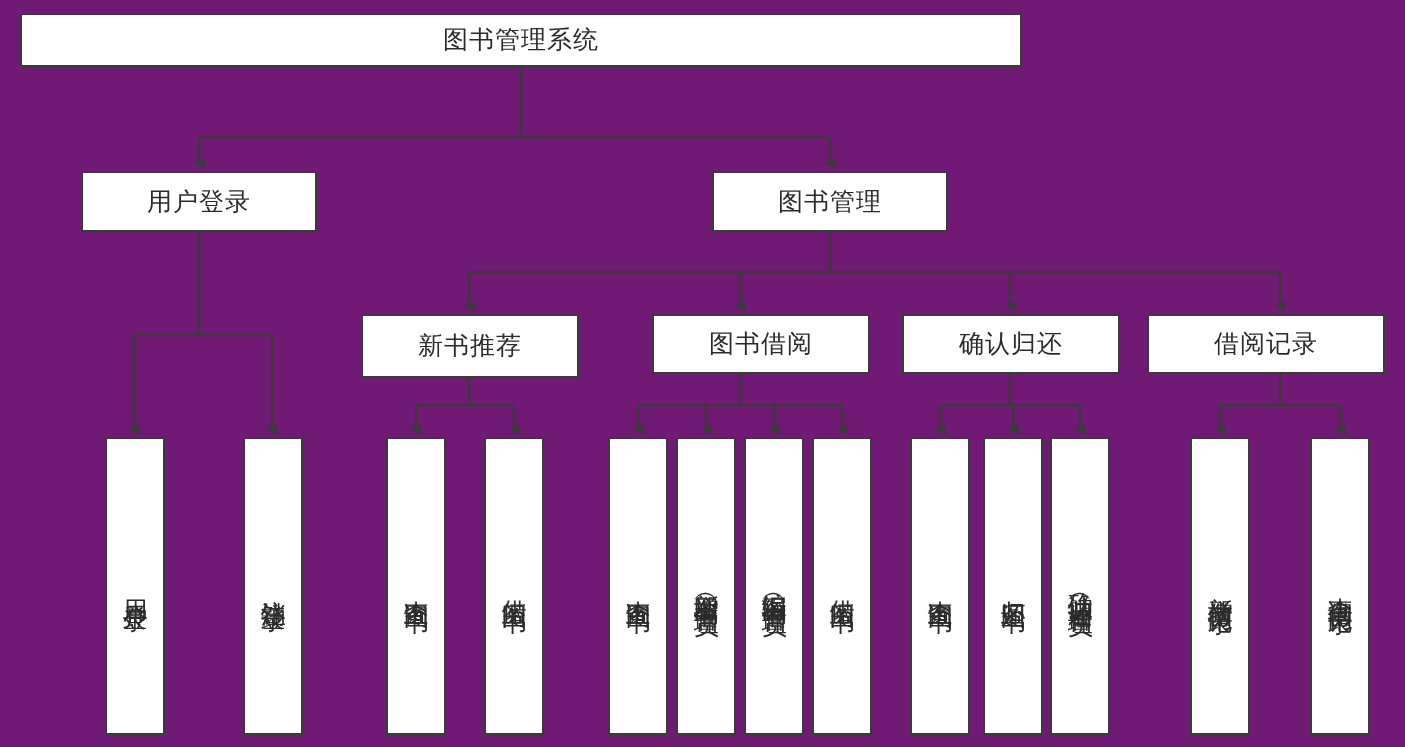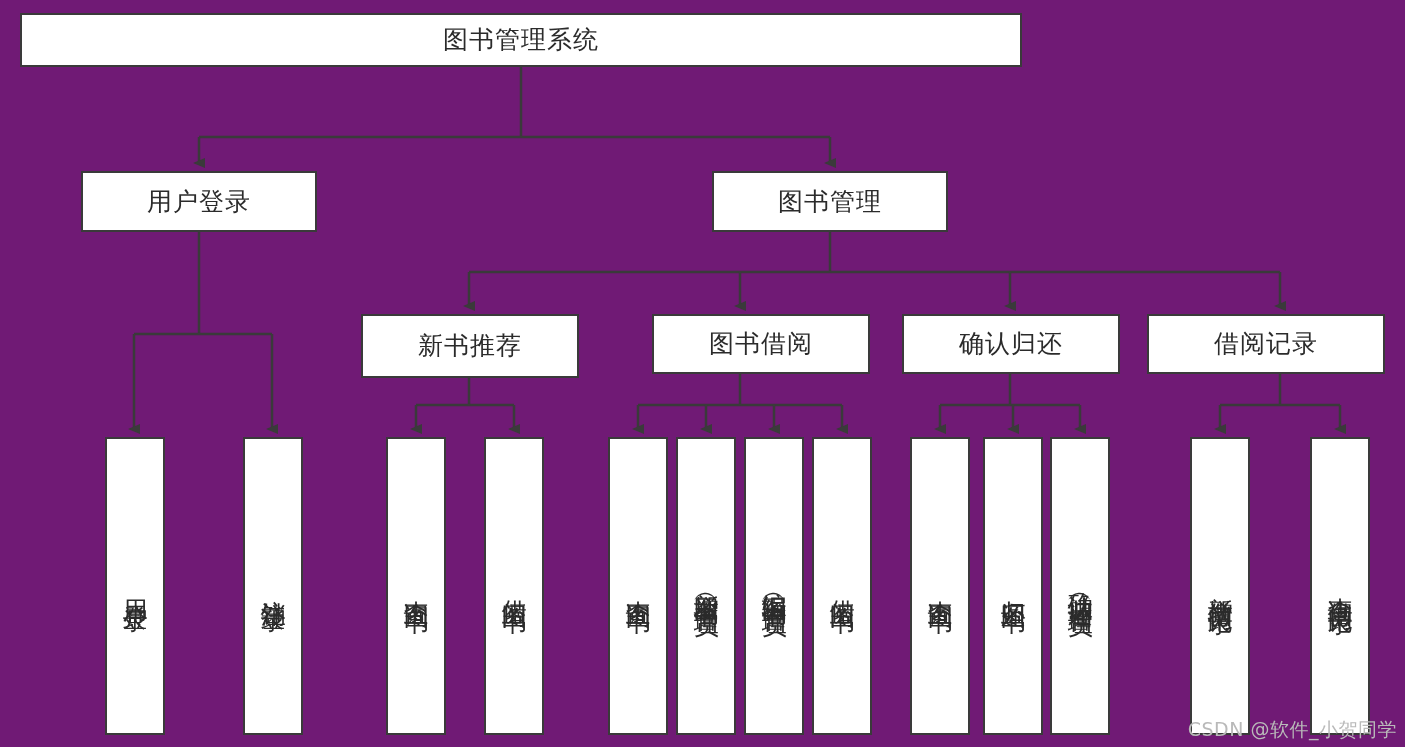--- a/index.html
+++ b/index.html
@@ -144,15 +144,14 @@
   <div class="node vert" style="left:744px;top:437px;width:60px;height:298px;">编辑图书（管理员）</div>
   <div class="node vert" style="left:812px;top:437px;width:60px;height:298px;">借阅图书</div>
 
   <div class="node vert" style="left:910px;top:437px;width:60px;height:298px;">查询图书</div>
   <div class="node vert" style="left:983px;top:437px;width:60px;height:298px;">归还图书</div>
   <div class="node vert" style="left:1050px;top:437px;width:60px;height:298px;">确认归还（管理员）</div>
 
   <div class="node vert" style="left:1190px;top:437px;width:60px;height:298px;">新增借阅记录</div>
   <div class="node vert" style="left:1310px;top:437px;width:60px;height:298px;">查询借阅记录</div>
 
-  <div id="watermark">CSDN @软件_小贺同学</div>
 
 </div>
 
 </body></html>

